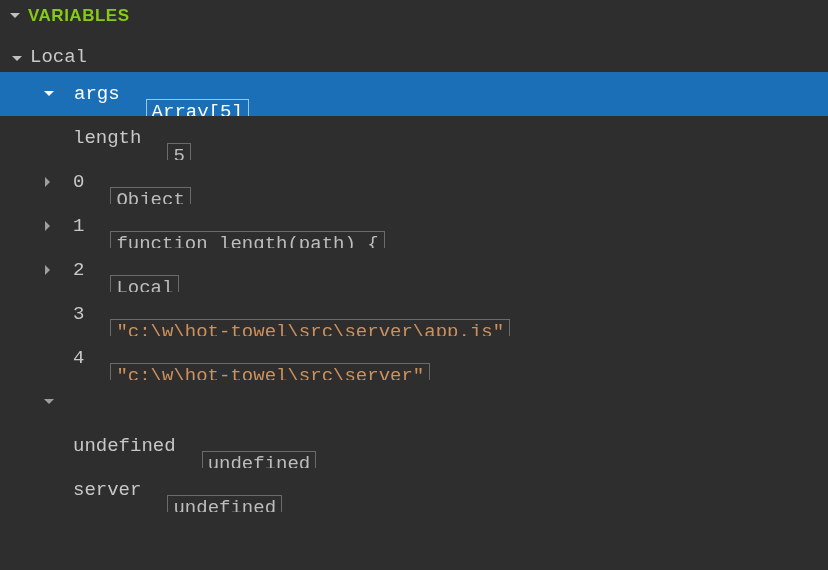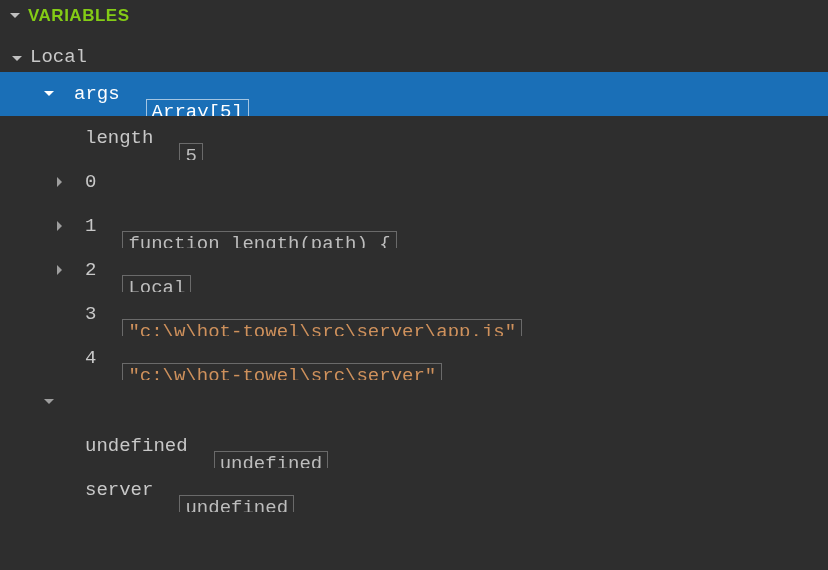--- a/index.html
+++ b/index.html
@@ -70,21 +70,21 @@
     height: 26px;
     display: inline-flex;
     align-items: center;
     max-width: 620px;
     overflow: hidden;
     margin-top: 36px;
   }
   .val-box.string { color: #cf915c; }
   .ind-0 { padding-left: 8px; }
   .ind-1 { padding-left: 40px; }
-  .ind-2 { padding-left: 51px; }
+  .ind-2 { padding-left: 39px; }
 </style>
 </head>
 <body>
 
 <div class="panel">
 
   <div class="section-header">
     <span class="twisty">
       <svg width="12" height="12" viewBox="0 0 12 12">
           <path d="M1 3 L6 8 L11 3 Z" fill="#c0c0c0"></path>
@@ -120,20 +120,21 @@
       <span class="val-box">5</span>
     </div>
 
     <div class="row ind-2">
       <span class="twisty">
         <svg width="12" height="12" viewBox="0 0 12 12">
             <path d="M3 1 L8 6 L3 11 Z" fill="#9e9e9e"></path>
           </svg>
       </span>
       <span class="name">0</span>
+      <span class="val-box">Object</span>
     </div>
 
     <div class="row ind-2">
       <span class="twisty">
         <svg width="12" height="12" viewBox="0 0 12 12">
             <path d="M3 1 L8 6 L3 11 Z" fill="#9e9e9e"></path>
           </svg>
       </span>
       <span class="name">1</span>
       <span class="val-box">function length(path) {</span>

